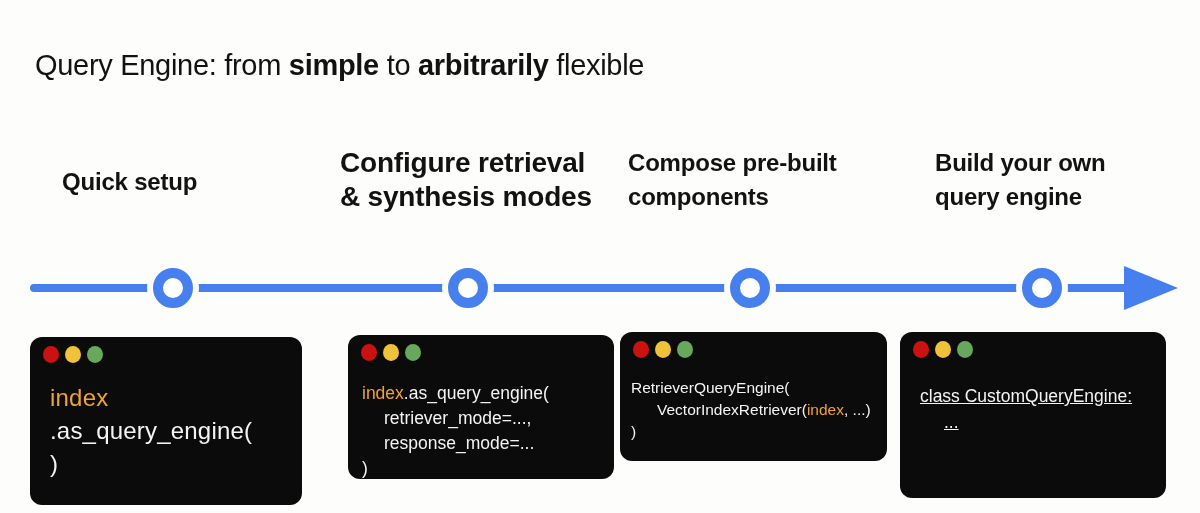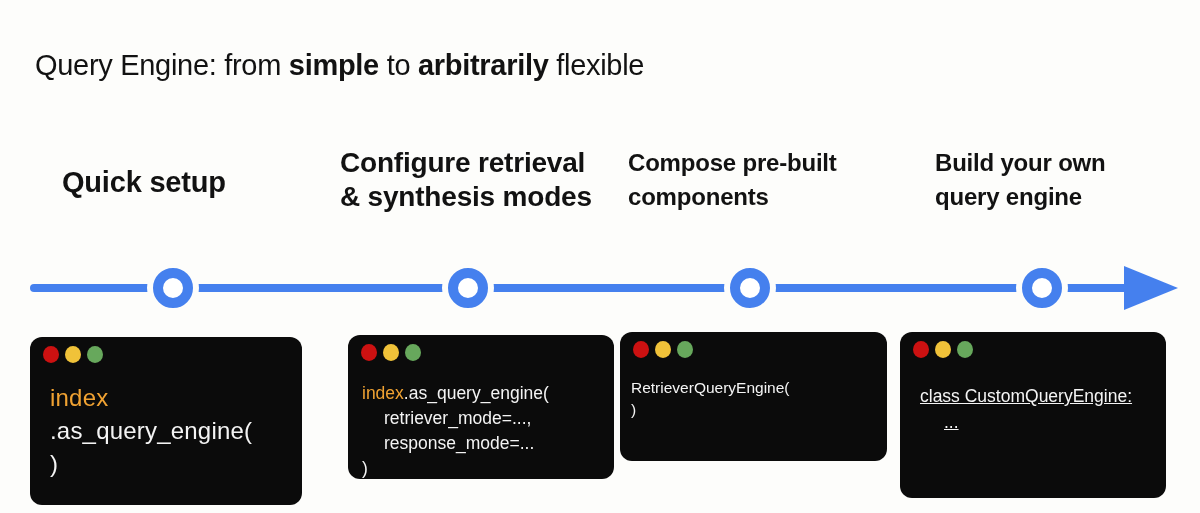--- a/index.html
+++ b/index.html
@@ -27,21 +27,21 @@
     font-size:29px;font-weight:400;color:var(--text);
     letter-spacing:-0.3px;white-space:nowrap;
   }
   .title b{font-weight:700;}
   .stage-heading{
     position:absolute;
     font-weight:700;color:var(--text);
     white-space:pre-line;
     letter-spacing:-0.2px;
   }
-  .stage-heading.big{left:62px;top:162px;font-size:29px;line-height:40px;}
+  .stage-heading.big{left:62px;top:162px;font-size:24px;line-height:40px;}
   .stage-heading.h2{left:340px;top:146px;font-size:28px;line-height:34px;}
   .stage-heading.h3{left:628px;top:146px;font-size:24px;line-height:34px;}
   .stage-heading.h4{left:935px;top:146px;font-size:24px;line-height:34px;}
 
   
   .tl-line{
     position:absolute;left:30px;top:284px;
     width:1100px;height:8px;border-radius:4px;
     background:var(--accent-blue);
   }
@@ -143,20 +143,21 @@
   </div>
 
   <div class="win w3">
     <div class="dots">
       <span class="dot red"></span>
       <span class="dot yellow"></span>
       <span class="dot green"></span>
     </div>
     <div class="code">
       <div><span>RetrieverQueryEngine(</span></div>
+      <div class="indent"><span>VectorIndexRetriever(</span><span class="orange">index</span><span>, ...)</span></div>
       <div><span>)</span></div>
     </div>
   </div>
 
   <div class="win w4">
     <div class="dots">
       <span class="dot red"></span>
       <span class="dot yellow"></span>
       <span class="dot green"></span>
     </div>

